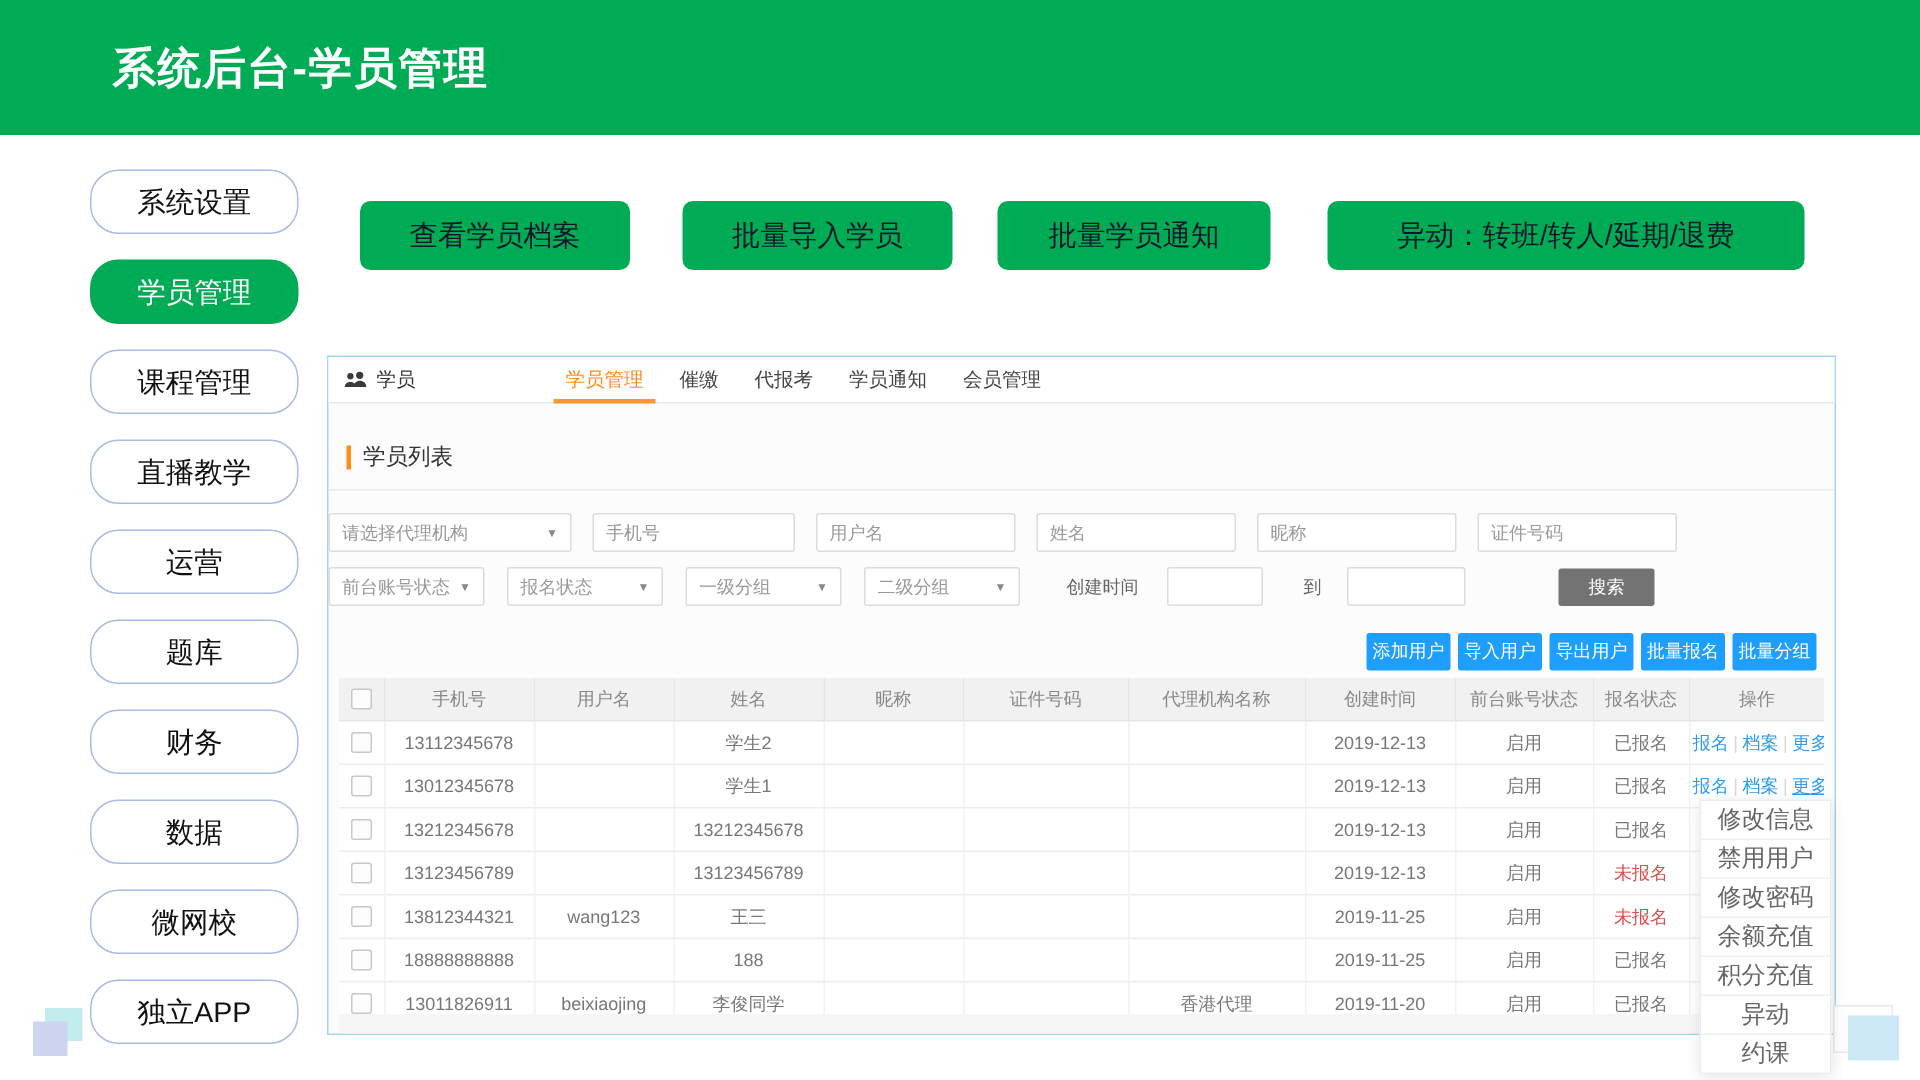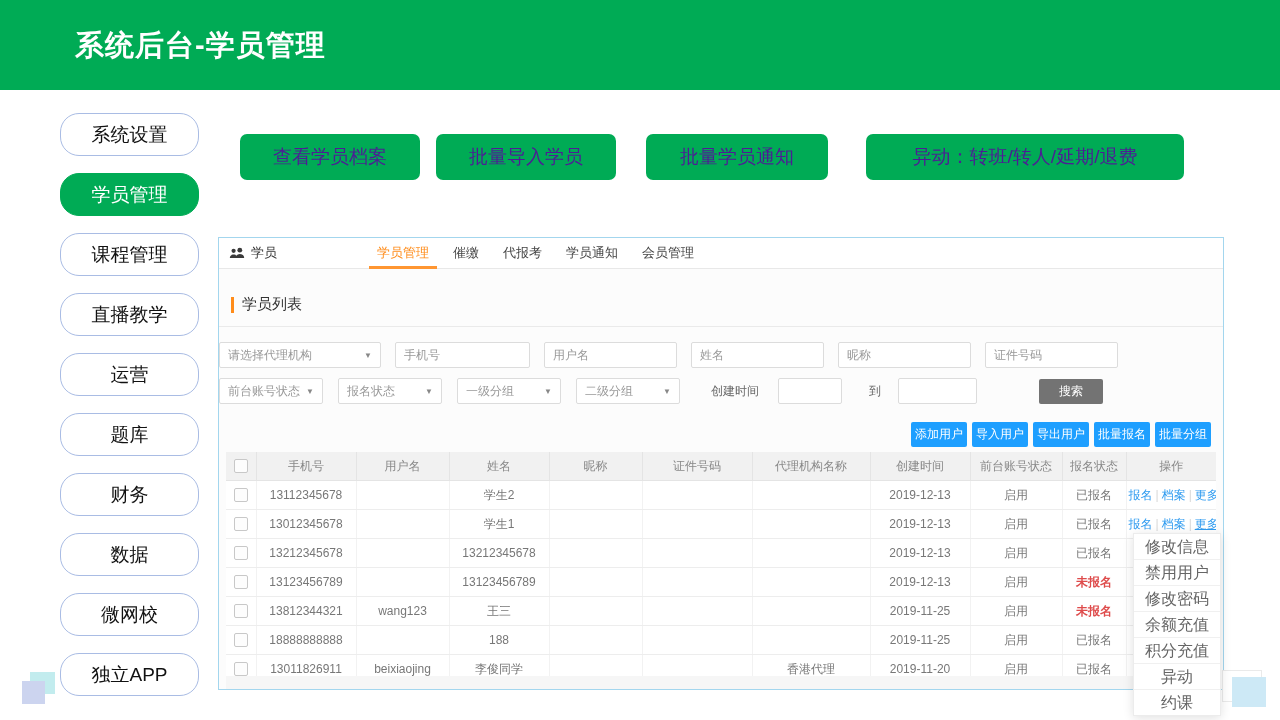--- a/index.html
+++ b/index.html
@@ -9,23 +9,23 @@
   .app-header{position:absolute;left:0;top:0;width:1280px;height:90px;background:#00ab55;}
   .app-title{position:absolute;left:75px;top:26px;font-size:29px;font-weight:bold;color:#fff;letter-spacing:1px;}
   
   .sidebar{position:absolute;left:60px;top:113px;width:125px;}
   .side-btn{box-sizing:border-box;width:139px;height:43px;margin-bottom:17px;border:1px solid #a9bce4;
     border-radius:19px;background:#fff;color:#111;font-size:19px;display:flex;align-items:center;
     justify-content:center;cursor:pointer;}
   .side-btn.active{background:#00ab55;border-color:#00ab55;color:#fff;}
   
   .quick-buttons{position:absolute;left:240px;top:134px;display:flex;}
-  .quick-btn{height:46px;background:#00ab55;color:#4c1d95;font-size:19px;border:none;border-radius:7px;cursor:pointer;}
+  .quick-btn{height:46px;background:#00ab55;color:#0f172a;font-size:19px;border:none;border-radius:7px;cursor:pointer;}
   .quick-btn:nth-child(1){width:180px;}
-  .quick-btn:nth-child(2){width:180px;margin-left:16px;}
+  .quick-btn:nth-child(2){width:180px;margin-left:35px;}
   .quick-btn:nth-child(3){width:182px;margin-left:30px;}
   .quick-btn:nth-child(4){width:318px;margin-left:38px;}
   
   .panel{position:absolute;left:218px;top:237px;width:1006px;height:453px;box-sizing:border-box;
     border:1px solid #a3d6ee;background:#fcfcfc;}
   .tabbar{position:absolute;left:0;top:0;right:0;height:30px;background:#fff;border-bottom:1px solid #e8e8e8;
     display:flex;align-items:center;}
   .module{display:flex;align-items:center;margin-left:10px;font-size:13px;color:#333;}
   .module svg{margin-right:6px;}
   .tabs{display:flex;margin-left:88px;height:30px;}
@@ -59,21 +59,21 @@
   .stu-table{position:absolute;left:7px;top:214px;width:990px;border-collapse:collapse;font-size:12px;color:#777;
     table-layout:fixed;background:#fff;}
   .stu-table th{background:#f1f1f1;height:28px;font-weight:normal;color:#888;border-bottom:1px solid #e4e4e4;
     border-right:1px solid #e4e4e4;text-align:center;padding:0 2px;overflow:hidden;white-space:nowrap;}
   .stu-table th:last-child{border-right:none;}
   .stu-table td{height:28px;text-align:center;border-bottom:1px solid #ededed;border-right:1px solid #f2f2f2;
     background:#fff;padding:0 2px;overflow:hidden;white-space:nowrap;}
   .stu-table td:last-child{border-right:none;}
   .cb{display:inline-block;width:12px;height:12px;border:1px solid #c8c8c8;border-radius:2px;background:#fdfdfd;
     vertical-align:middle;cursor:pointer;}
-  .red{color:#de4b4b;font-weight:bold;}
+  .red{color:#de4b4b;}
   .link{color:#2e9bf0;cursor:pointer;}
   .link.open{text-decoration:underline;}
   .sep{color:#d8d8d8;margin:0 3px;}
   .table-footer{position:absolute;left:7px;top:438px;width:990px;height:13px;background:#f6f6f6;}
   
   .dropdown{position:absolute;left:1133px;top:533px;width:86px;background:#fff;border:1px solid #ececec;
     box-shadow:0 2px 10px rgba(0,0,0,.12);z-index:20;}
   .dd-item{height:25px;line-height:25px;text-align:center;font-size:16px;color:#666;cursor:pointer;}
   .dd-item + .dd-item{border-top:1px solid #f0f0f0;}
   

